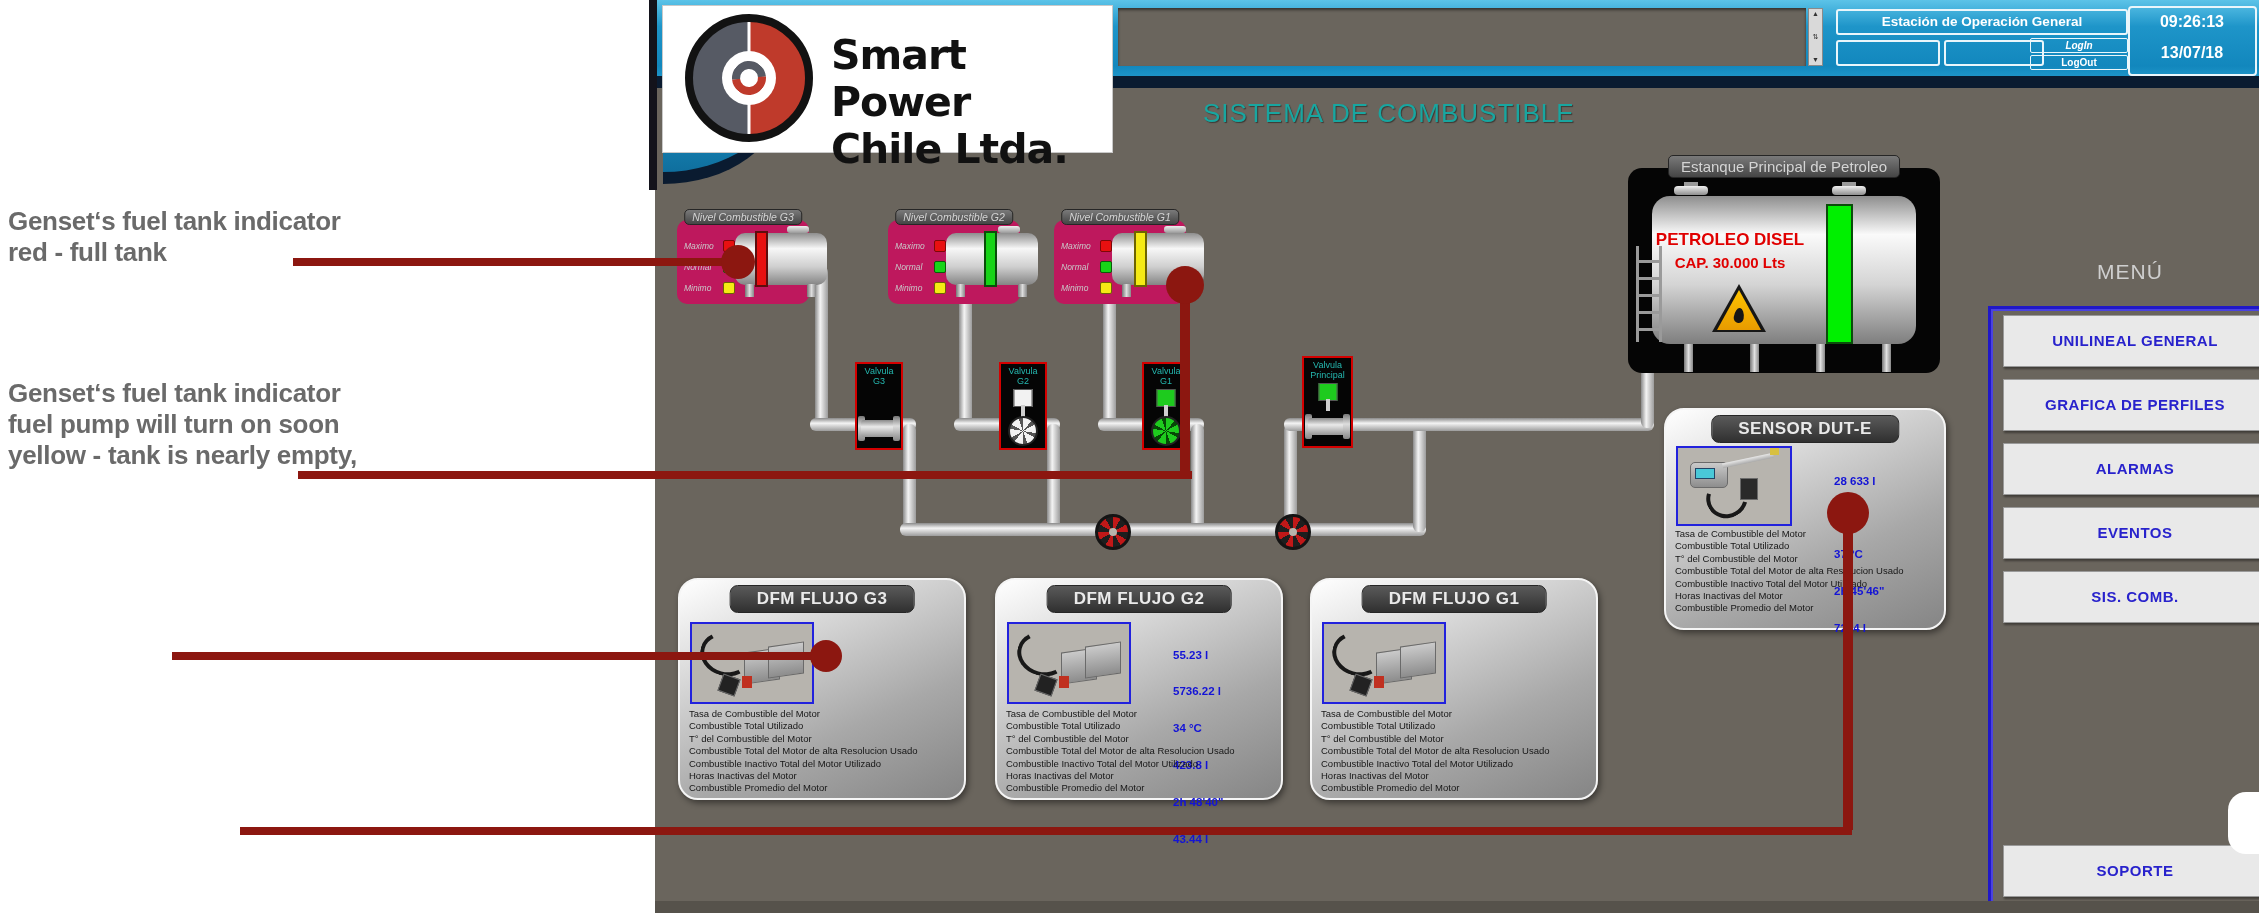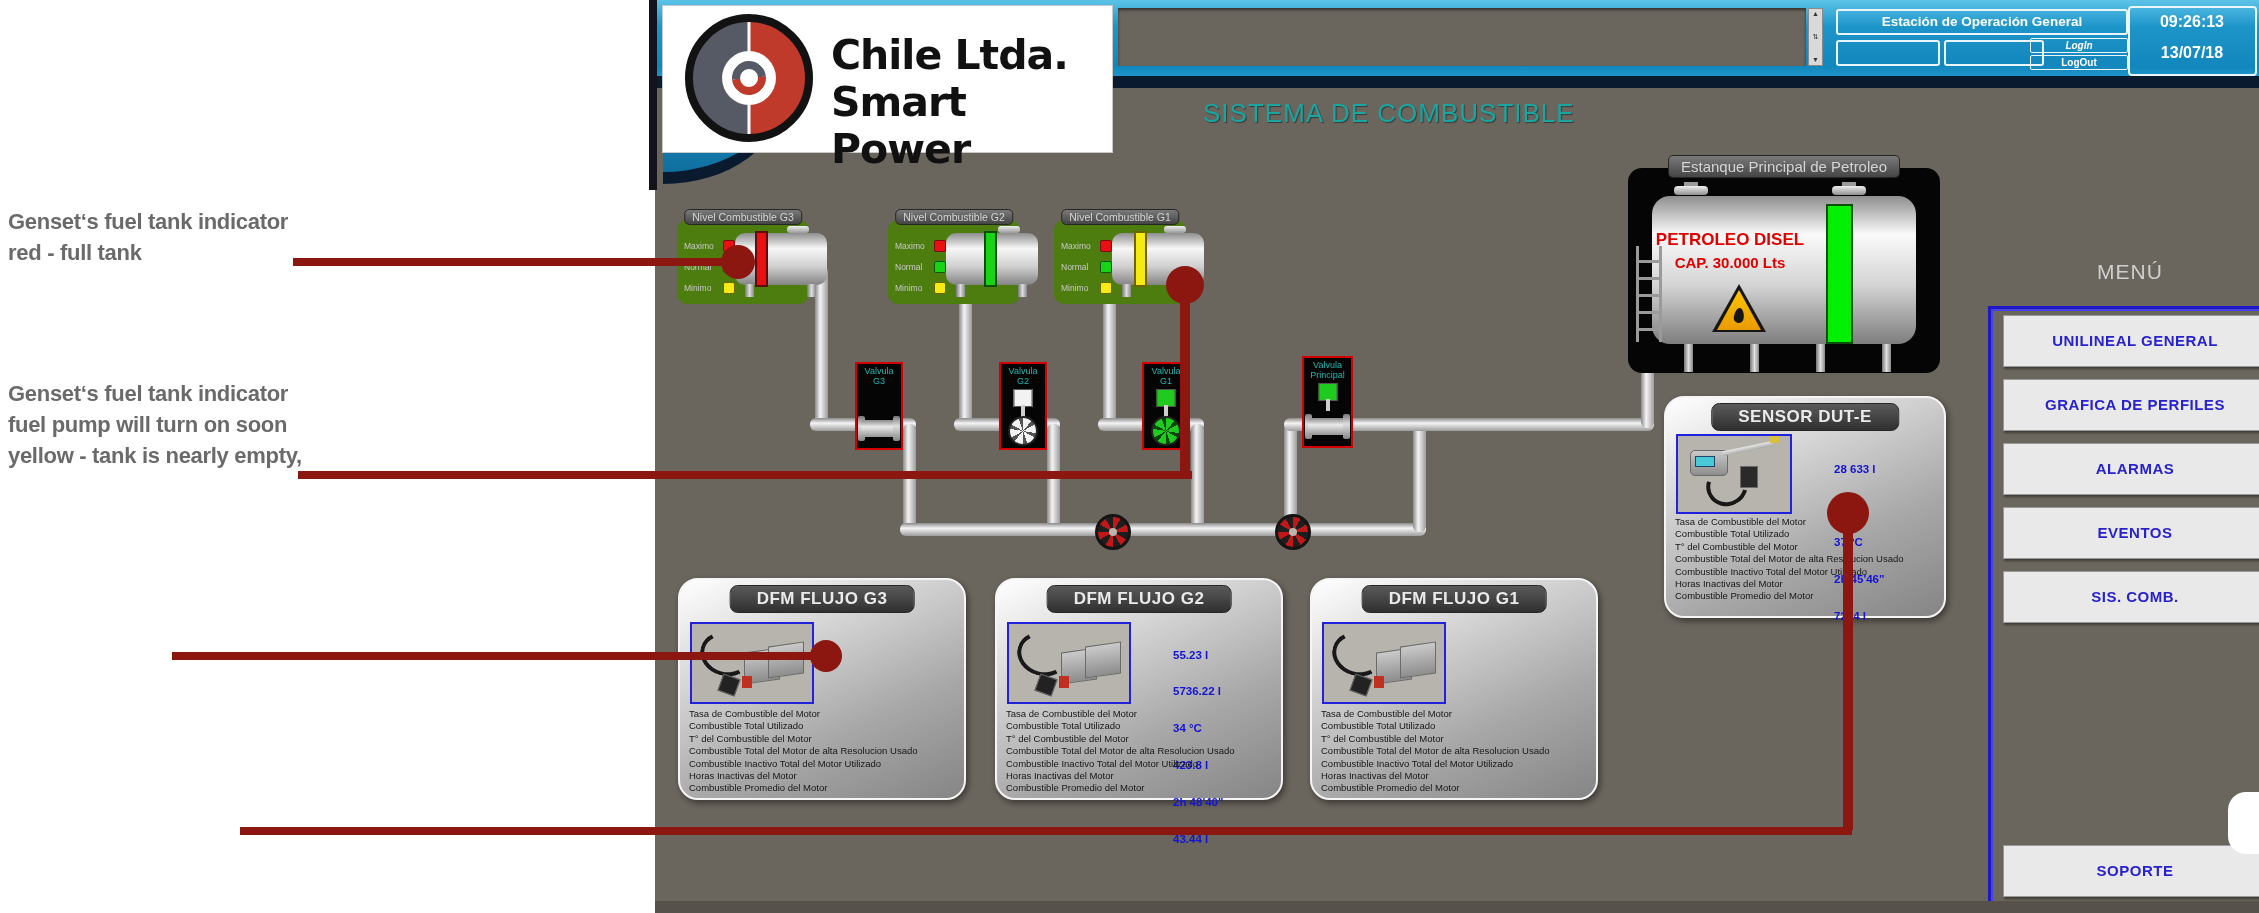--- a/index.html
+++ b/index.html
@@ -1,21 +1,21 @@
 <!DOCTYPE html>
 <html><head>
 <meta charset="utf-8">
 <style>
   html,body{margin:0;padding:0;background:#fff;}
   .page{position:relative;width:2259px;height:913px;background:#ffffff;overflow:hidden;
         font-family:"Liberation Sans",sans-serif;}
   .abs{position:absolute;}
 
   
-  .ann{position:absolute;color:#6a6a6a;font-weight:bold;font-size:22px;line-height:31px;
+  .ann{position:absolute;color:#6a6a6a;font-weight:bold;font-size:26px;line-height:31px;
        letter-spacing:-0.3px;z-index:30;}
   .ann-line{position:absolute;background:#8c1710;z-index:29;}
   .ann-dot{position:absolute;background:#8c1710;border-radius:50%;z-index:29;}
 
   
   .hmi-bg{left:655px;top:0;width:1604px;height:913px;background:#6a655d;z-index:0;}
   .hmi-left-edge{left:649px;top:0;width:8px;height:190px;background:#13131b;z-index:3;}
   .hmi-bottom{left:655px;top:901px;width:1604px;height:12px;background:#56524b;z-index:6;}
 
   
@@ -50,21 +50,21 @@
                color:#fff;font-weight:bold;font-size:13.5px;text-align:center;line-height:22px;}
   .empty-box{top:40px;height:22px;border:2px solid #eaf6fb;border-radius:3px;z-index:3;}
   .login-btn{left:2030px;width:96px;height:13px;border:1.5px solid #eaf6fb;border-radius:2px;z-index:3;
              color:#fff;font-weight:bold;font-size:10px;text-align:center;line-height:13px;cursor:pointer;}
   .clock-text{left:2138px;width:108px;color:#fff;font-weight:bold;font-size:16px;z-index:4;text-align:center;}
 
   .page-title{left:1203px;top:98px;width:400px;color:#18a6a0;font-size:26px;letter-spacing:1px;z-index:4;
               text-shadow:1px 1px 1px #3c3a35;}
 
   
-  .lvl-panel{width:132px;height:84px;background:#4d7c0f;border-radius:10px;z-index:4;}
+  .lvl-panel{width:132px;height:84px;background:#be185d;border-radius:10px;z-index:4;font-style:italic;}
   .tab-hdr{position:absolute;left:50%;transform:translateX(-50%);white-space:nowrap;
            background:linear-gradient(#7a7a7a,#454545);border:1px solid #262626;border-radius:5px;
            color:#d4d4d4;z-index:5;}
   .lvl-tab{top:-11px;font-size:10.5px;padding:1px 7px;}
   .ind-row{position:absolute;left:7px;display:flex;align-items:center;gap:5px;}
   .ind-label{color:#c9c9c9;font-size:8.5px;width:34px;}
   .led{width:10px;height:10px;border-radius:2px;}
   .led-red{background:#e81010;border:1px solid #7d0808;}
   .led-green{background:#17d417;border:1px solid #0a5c0a;}
   .led-yellow{background:#f5ea14;border:1px solid #6d6400;}
@@ -195,22 +195,22 @@
   <div class="abs swoosh-blue"></div>
   <div class="abs hmi-left-edge"></div>
 
   <div class="abs logo-box">
     <div class="logo-circle">
       <div class="logo-split"></div>
       <div class="logo-center"></div>
       <div class="logo-ring"></div>
     </div>
     <div class="logo-text">
+      <div>Smart Power</div>
       <div>Chile Ltda.</div>
-      <div>Smart Power</div>
     </div>
   </div>
 
   <div class="abs station-box">Estación de Operación General</div>
   <div class="abs empty-box" style="left:1836px;width:100px;"></div>
   <div class="abs empty-box" style="left:1944px;width:96px;"></div>
   <div class="abs login-btn" style="top:38px;font-style:italic;">LogIn</div>
   <div class="abs login-btn" style="top:55px;">LogOut</div>
   <div class="abs clock-frame"></div>
   <div class="abs clock-text" style="top:13px;">09:26:13</div>
@@ -344,21 +344,21 @@
       <div class="warn-inner"></div>
       <div class="warn-flame"></div>
     </div>
     <div class="mt-bar"></div>
     <div class="mt-leg" style="left:56px;top:176px;"></div>
     <div class="mt-leg" style="left:122px;top:176px;"></div>
     <div class="mt-leg" style="left:188px;top:176px;"></div>
     <div class="mt-leg" style="left:254px;top:176px;"></div>
   </div>
 
-  <div class="metal-panel" style="left:1664px;top:396px;width:278px;height:218px;">
+  <div class="metal-panel" style="left:1664px;top:408px;width:278px;height:218px;">
     <div class="tab-hdr mp-hdr">SENSOR DUT-E</div>
     <div class="img-box" style="left:10px;top:36px;width:112px;height:76px;">
       <div class="dev-block" style="left:12px;top:14px;width:36px;height:24px;border-radius:5px;"></div>
       <div class="dev-screen" style="left:17px;top:20px;width:18px;height:9px;"></div>
       <div class="dev-rod" style="left:44px;top:10px;width:52px;height:5px;transform:rotate(-12deg);"></div>
       <div class="dev-tip" style="left:92px;top:0px;width:9px;height:7px;"></div>
       <div class="dev-cable" style="left:28px;top:30px;width:34px;height:32px;transform:rotate(-30deg);"></div>
       <div class="dev-block" style="left:62px;top:30px;width:16px;height:20px;background:#2a2a2a;"></div>
     </div>
     <div class="blue-vals" style="left:168px;top:40px;">

